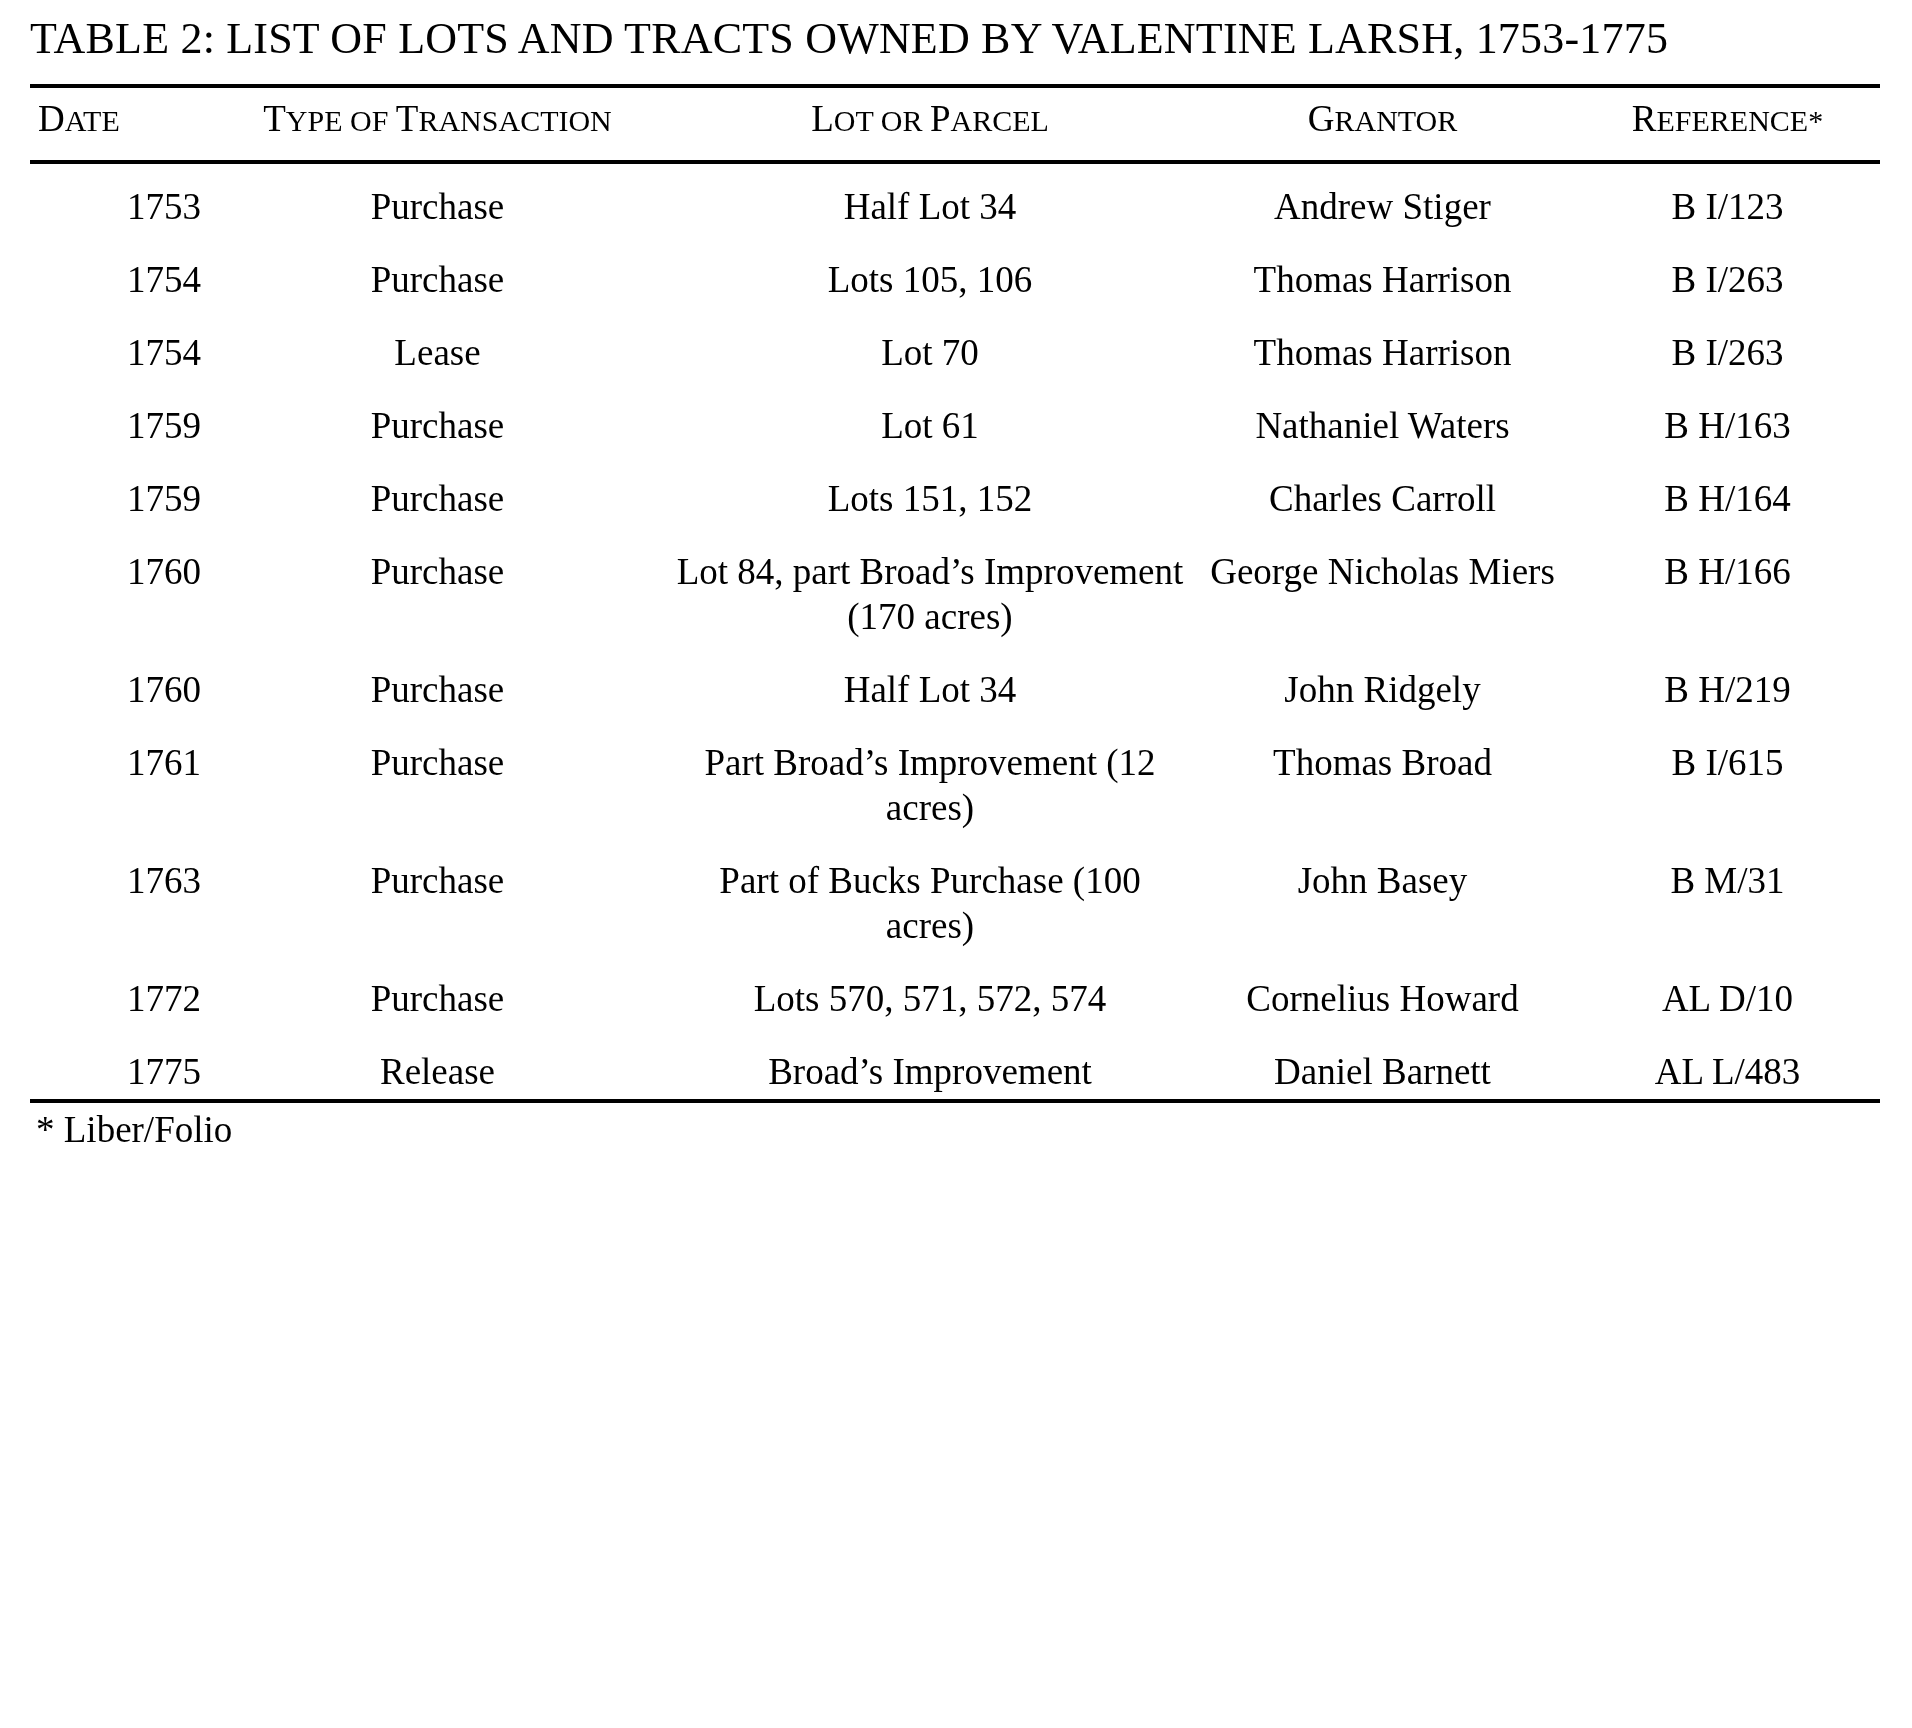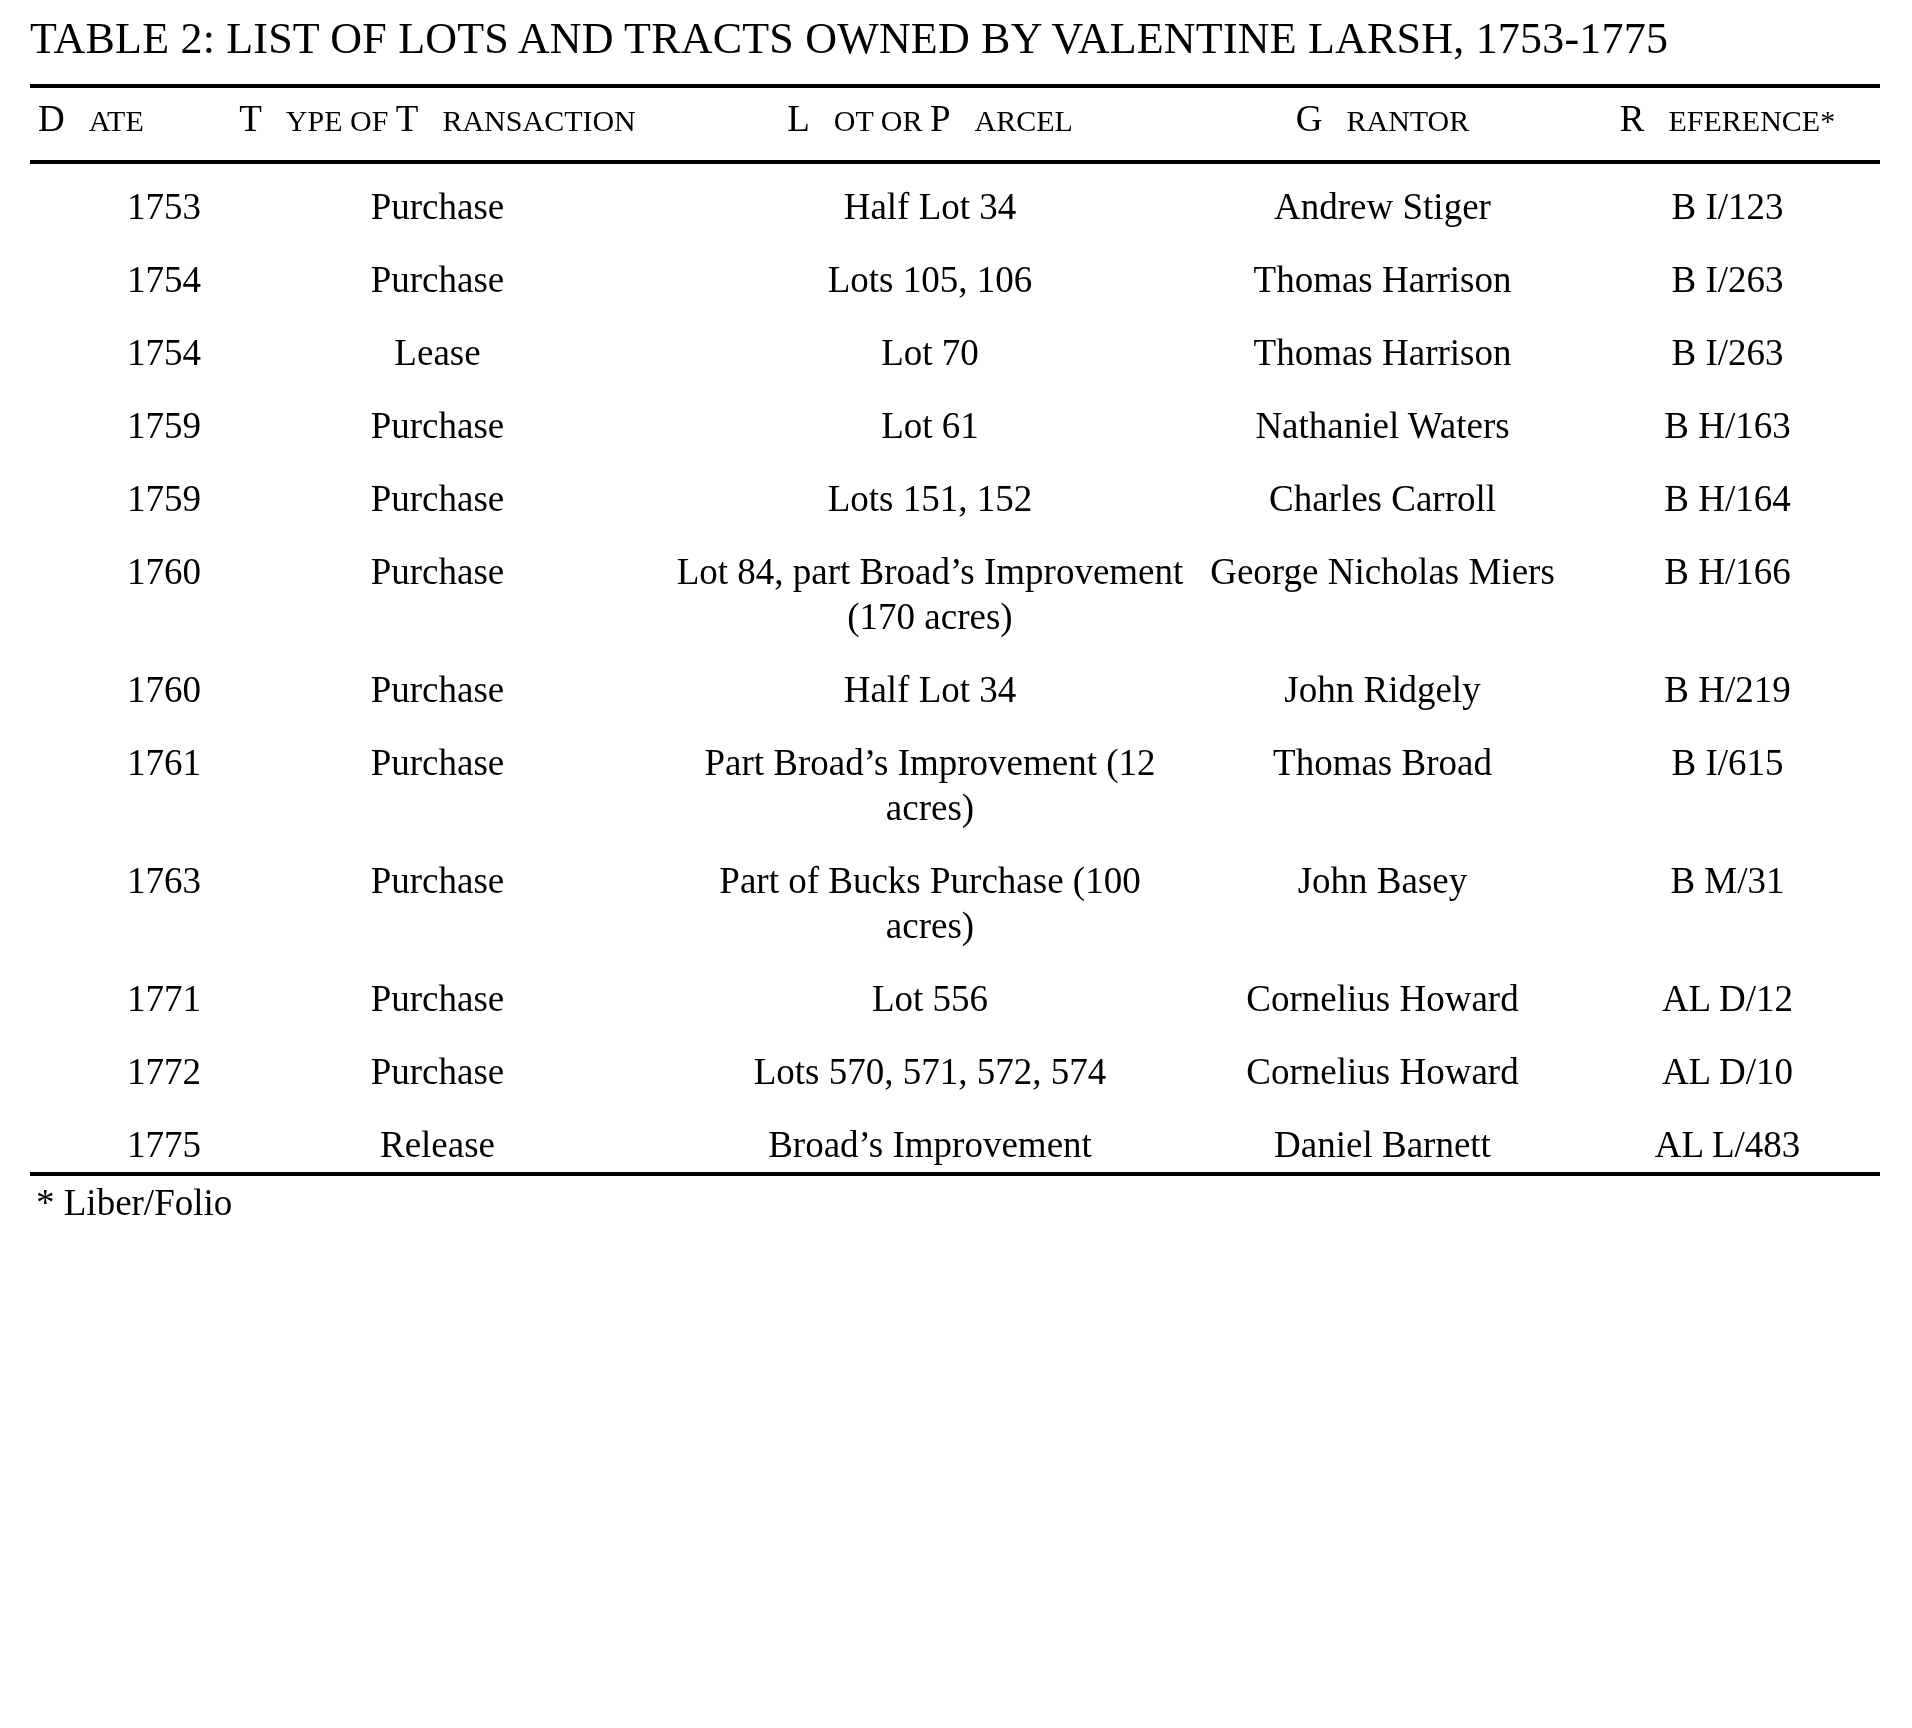--- a/index.html
+++ b/index.html
@@ -46,21 +46,21 @@
     border-top: 4px solid #000;
     border-bottom: 4px solid #000;
     text-align: center;
     vertical-align: bottom;
   }
   thead th.left { text-align: left; padding-left: 8px; }
 
   
   .sc { display: inline; }
   .sc .big { font-size: 37px; }
-  .sc .sm { font-size: 30px; margin-left: 24px; }
+  .sc .sm { font-size: 30px; }
 
   tbody td {
     font-size: 37px;
     line-height: 45px;
     padding: 14px 4px 14px 4px;
     text-align: center;
     vertical-align: top;
   }
   tbody td.date {
     text-align: right;
@@ -172,27 +172,20 @@
         <td>B I/615</td>
       </tr>
       <tr>
         <td class="date">1763</td>
         <td>Purchase</td>
         <td>Part of Bucks Purchase (100 acres)</td>
         <td>John Basey</td>
         <td>B M/31</td>
       </tr>
       <tr>
-        <td class="date">1771</td>
-        <td>Purchase</td>
-        <td>Lot 556</td>
-        <td>Cornelius Howard</td>
-        <td>AL D/12</td>
-      </tr>
-      <tr>
         <td class="date">1772</td>
         <td>Purchase</td>
         <td>Lots 570, 571, 572, 574</td>
         <td>Cornelius Howard</td>
         <td>AL D/10</td>
       </tr>
       <tr>
         <td class="date">1775</td>
         <td>Release</td>
         <td>Broad’s Improvement</td>

